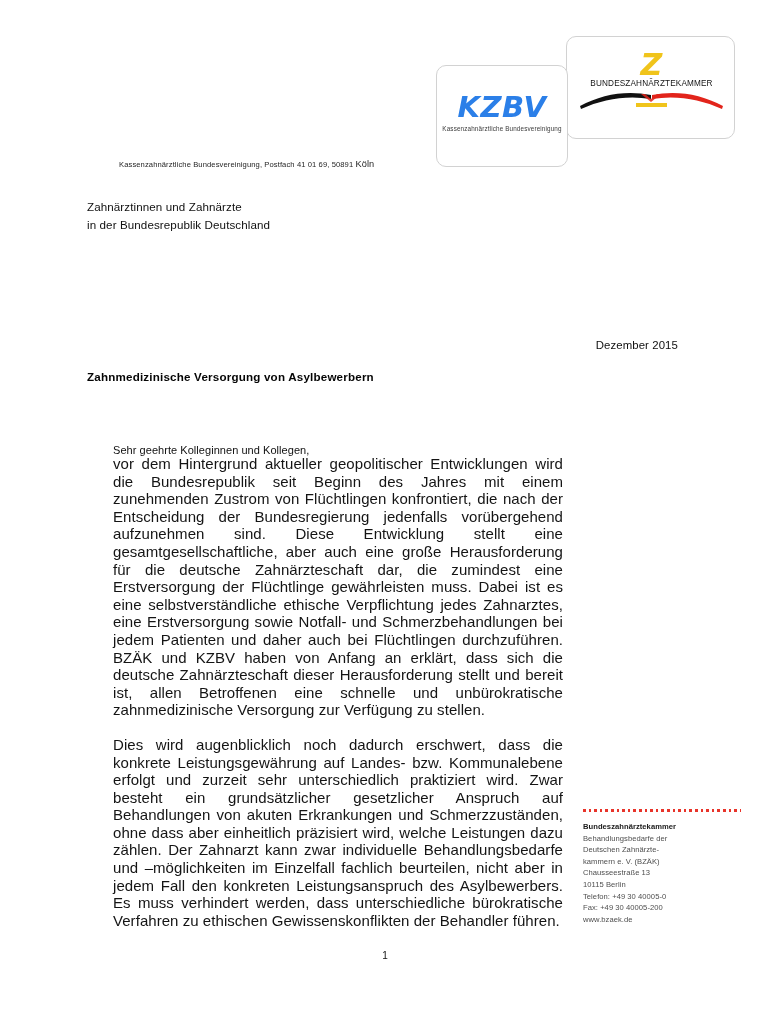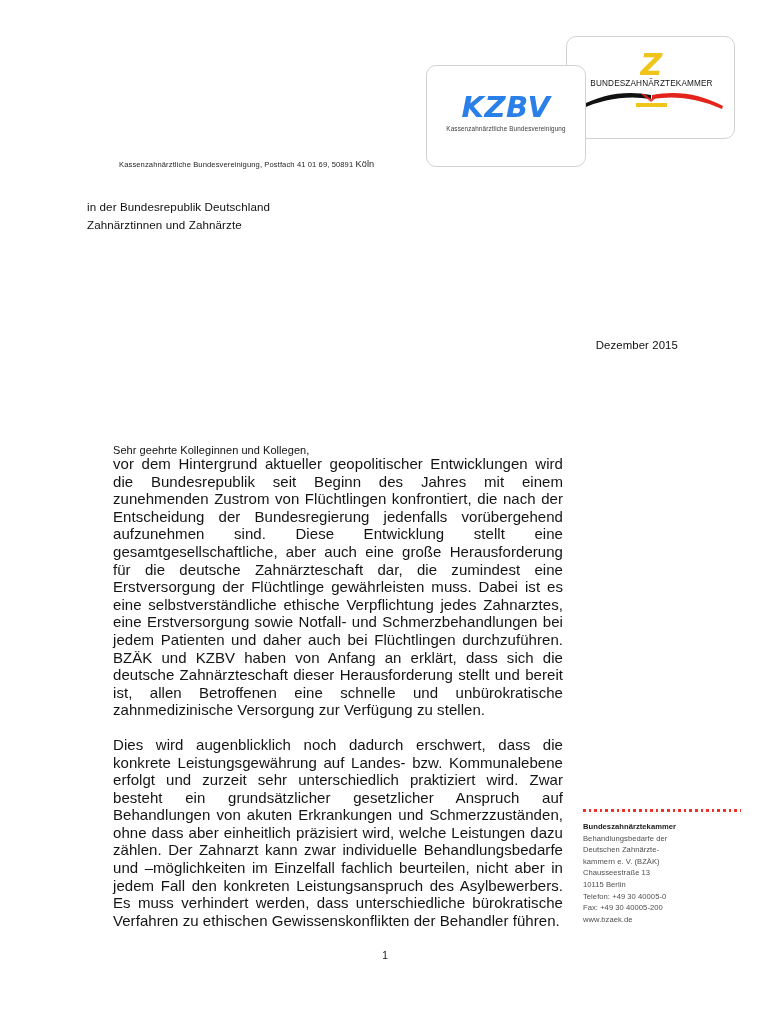--- a/index.html
+++ b/index.html
@@ -32,23 +32,23 @@
     height: 140px;
   }
   .logo-box {
     position: absolute;
     border: 1px solid #d2d2d2;
     border-radius: 10px;
     background: #ffffff;
     box-sizing: border-box;
   }
   .kzbv-box {
-    left: 6px;
+    left: 16px;
     top: 31px;
-    width: 160px;
+    width: 132px;
     height: 102px;
     z-index: 2;
   }
   .bzaek-box {
     left: 146px;
     top: 2px;
     width: 169px;
     height: 103px;
     z-index: 1;
   }
@@ -262,26 +262,27 @@
     <div class="logo-box kzbv-box">
       <div class="kzbv-wordmark">KZBV</div>
       <div class="kzbv-sub">Kassenzahnärztliche Bundesvereinigung</div>
     </div>
 
   </div>
 
   <div class="return-line"><span>Kassenzahnärztliche Bundesvereinigung, Postfach 41 01 69, 50891 </span><span class="city">Köln</span></div>
 
   <div class="recipient">
+    <div>Zahnärztinnen und Zahnärzte</div>
     <div>in der Bundesrepublik Deutschland</div>
-    <div>Zahnärztinnen und Zahnärzte</div>
   </div>
 
   <div class="date">Dezember 2015</div>
 
+  <div class="subject">Zahnmedizinische Versorgung von Asylbewerbern</div>
 
   <div class="salutation">Sehr geehrte Kolleginnen und Kollegen,</div>
 
   <div class="body-col">
     <p class="para">vor dem Hintergrund aktueller geopolitischer Entwicklungen wird die Bundesrepublik seit Beginn des Jahres mit einem zunehmenden Zustrom von Flüchtlingen konfrontiert, die nach der Entscheidung der Bundesregierung jedenfalls vorübergehend aufzunehmen sind. Diese Entwicklung stellt eine gesamtgesellschaftliche, aber auch eine große Herausforderung für die deutsche Zahnärzteschaft dar, die zumindest eine Erstversorgung der Flüchtlinge gewährleisten muss. Dabei ist es eine selbstverständliche ethische Verpflichtung jedes Zahnarztes, eine Erstversorgung sowie Notfall- und Schmerzbehandlungen bei jedem Patienten und daher auch bei Flüchtlingen durchzuführen. BZÄK und KZBV haben von Anfang an erklärt, dass sich die deutsche Zahnärzteschaft dieser Herausforderung stellt und bereit ist, allen Betroffenen eine schnelle und unbürokratische zahnmedizinische Versorgung zur Verfügung zu stellen.</p>
     <p class="para">Dies wird augenblicklich noch dadurch erschwert, dass die konkrete Leistungsgewährung auf Landes- bzw. Kommunalebene erfolgt und zurzeit sehr unterschiedlich praktiziert wird. Zwar besteht ein grundsätzlicher gesetzlicher Anspruch auf Behandlungen von akuten Erkrankungen und Schmerzzuständen, ohne dass aber einheitlich präzisiert wird, welche Leistungen dazu zählen. Der Zahnarzt kann zwar individuelle Behandlungsbedarfe und –möglichkeiten im Einzelfall fachlich beurteilen, nicht aber in jedem Fall den konkreten Leistungsanspruch des Asylbewerbers. Es muss verhindert werden, dass unterschiedliche bürokratische Verfahren zu ethischen Gewissenskonflikten der Behandler führen.</p>
   </div>
 
   <div class="sidebar">
 

